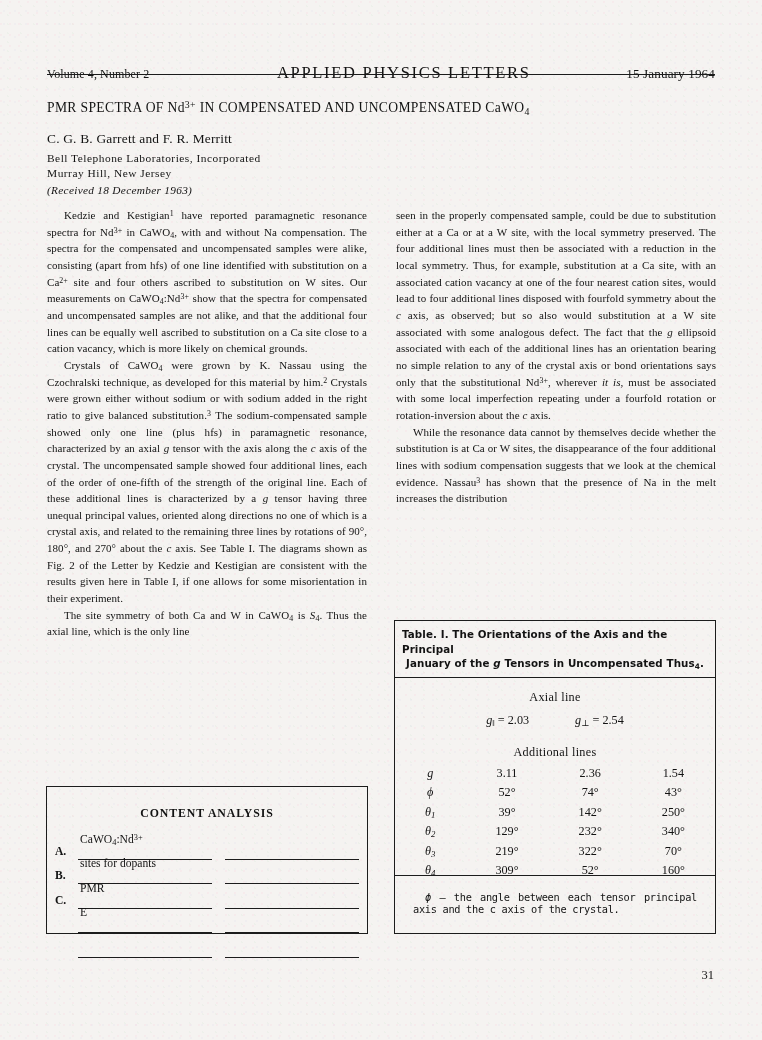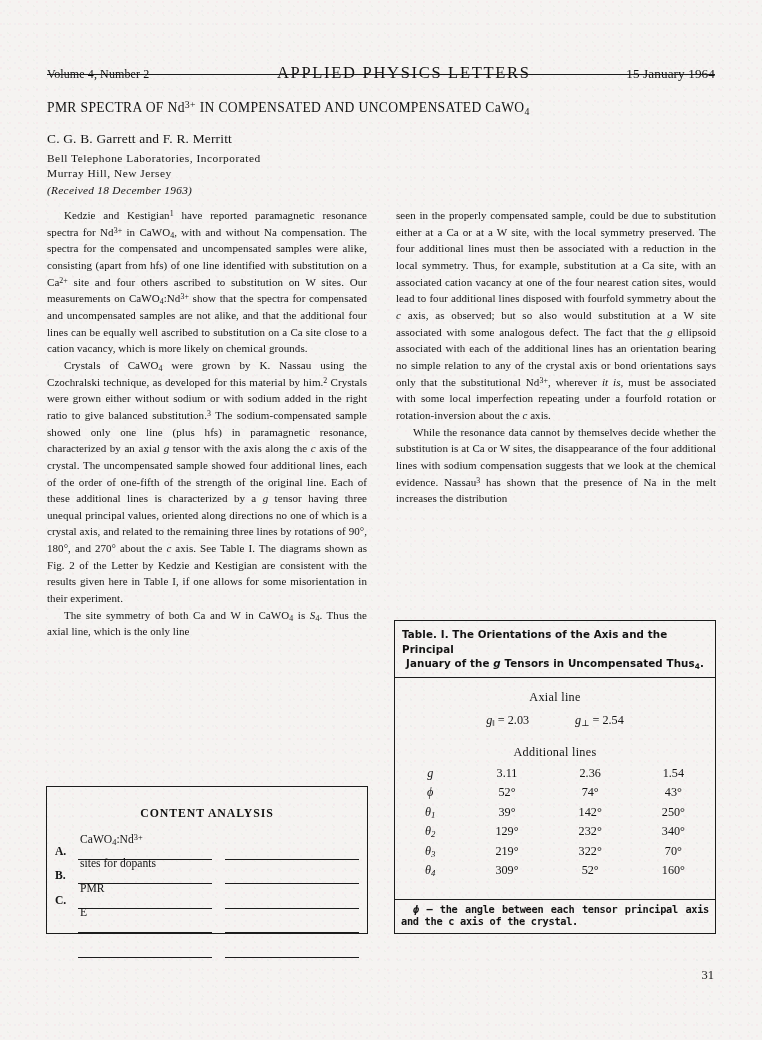--- a/index.html
+++ b/index.html
@@ -236,21 +236,21 @@
     position: absolute;
     left: 0; right: 0; bottom: 0;
     border-top: 1.3px solid #1c1c1c;
     padding: 3px 6px 5px 6px;
     font-size: 10.3px;
     line-height: 12.6px;
     font-family: "DejaVu Sans Mono", "Liberation Mono", monospace;
     text-align: justify;
     letter-spacing: -0.3px;
   }
-  .tbl-foot p { margin: 0; text-indent: 12px; font-weight: bold; }
+  .tbl-foot p { margin: 12px; text-indent: 12px; }
 
   
   .pageno {
     position: absolute;
     right: 48px;
     top: 968px;
     font-size: 12.5px;
   }
 </style>
 </head>

